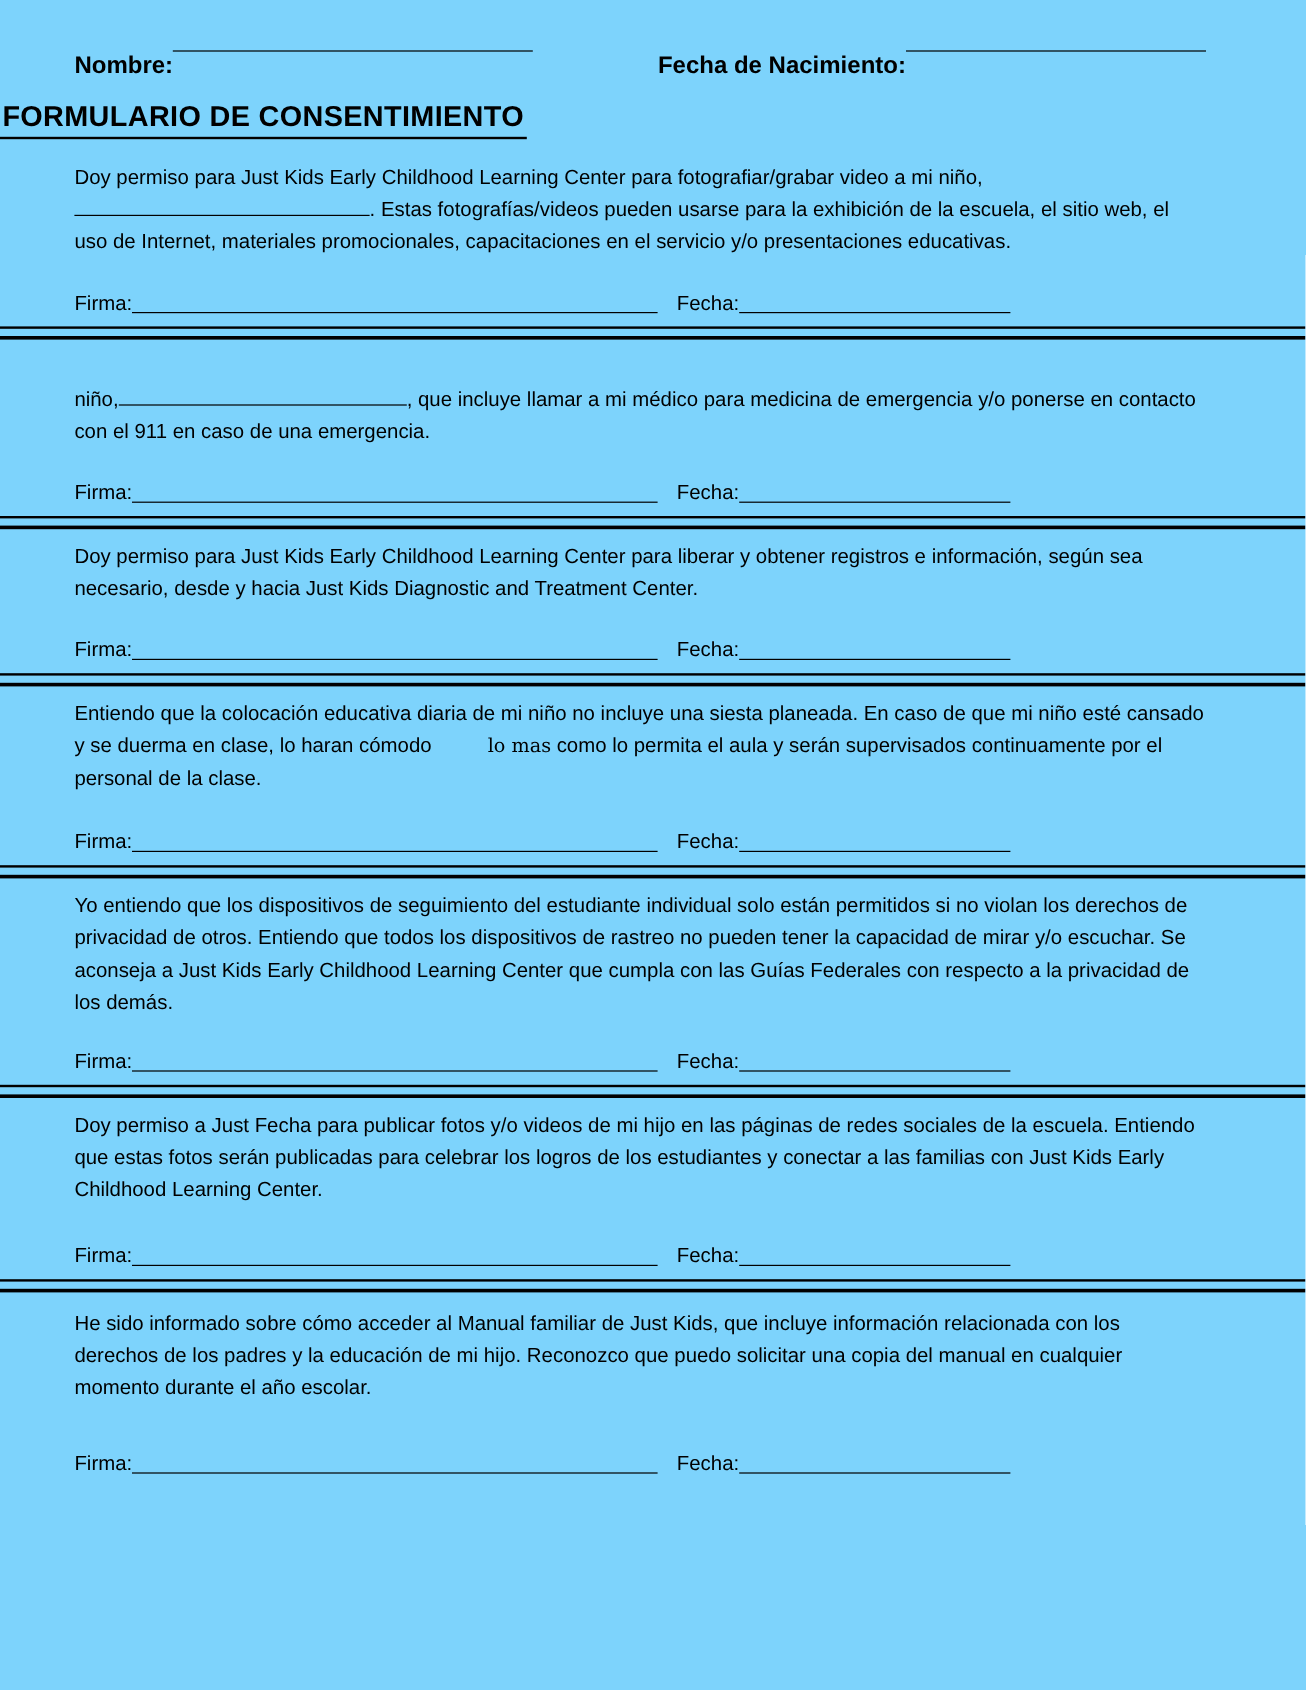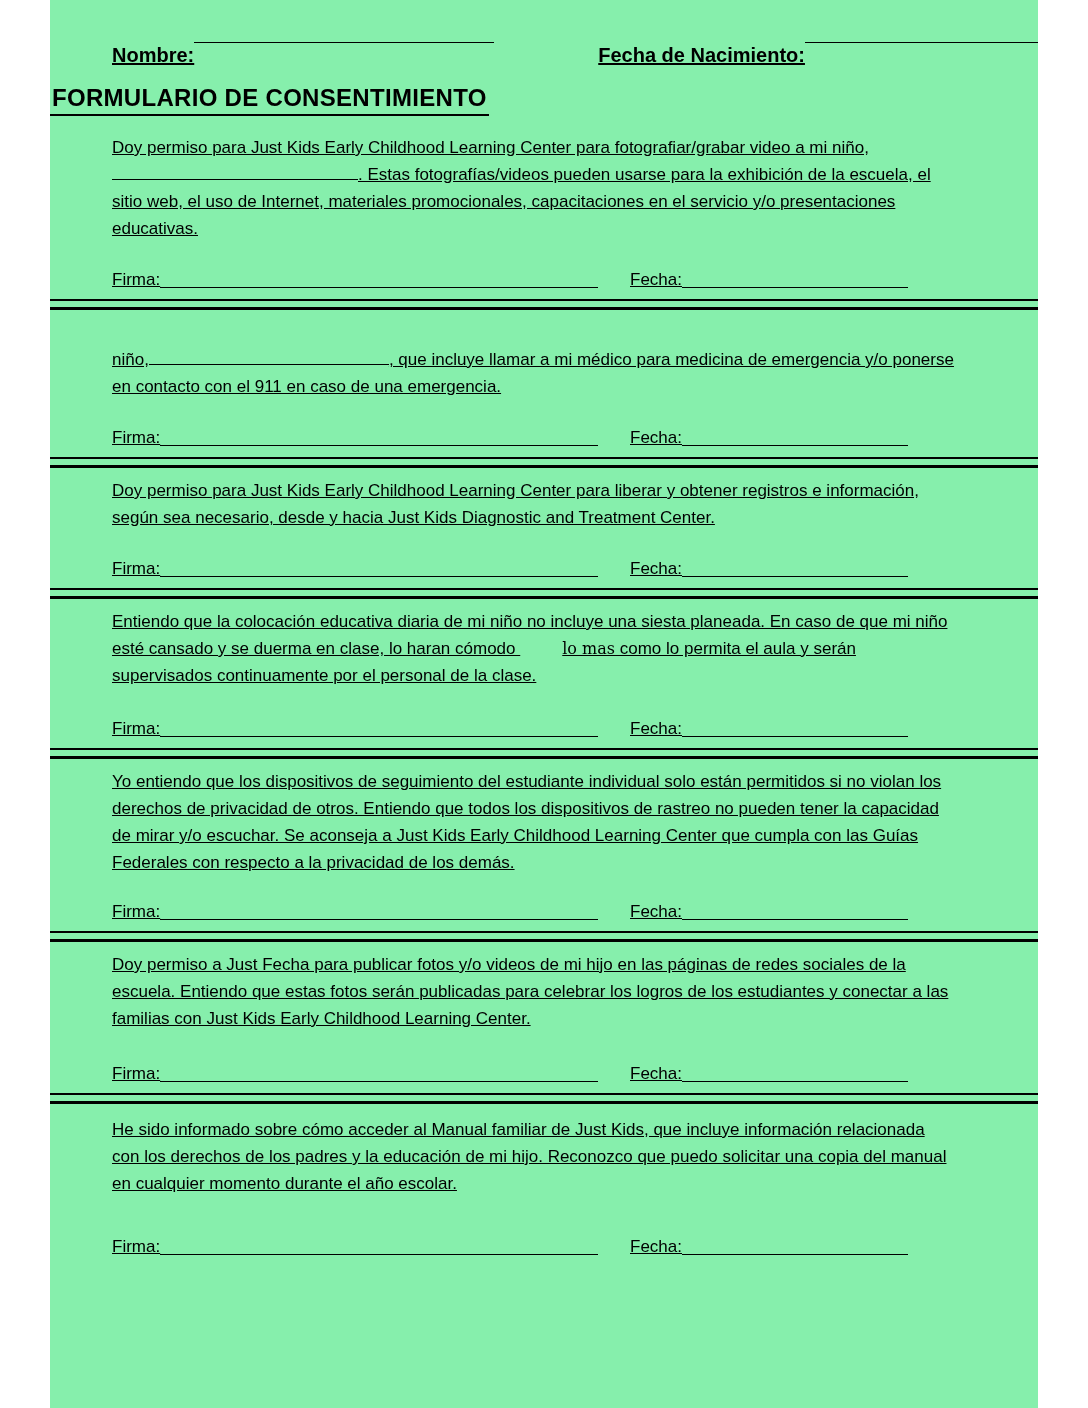--- a/index.html
+++ b/index.html
@@ -1,28 +1,27 @@
 <!DOCTYPE html>
 <html><head>
 <meta charset="utf-8">
 <style>
   * { margin: 0; padding: 0; box-sizing: border-box; }
   html, body { background: #ffffff; }
   .page {
-    width: 988px;
+    width: 1088px;
     height: 1408px;
-    background: #86efac;
+    background: #7dd3fc;
     color: #000000;
     font-family: "Liberation Sans", sans-serif;
     font-size: 17px;
     line-height: 27px;
     overflow: hidden;
     margin: 0 auto;
     position: relative;
-    text-decoration: underline;
   }
   .inner { padding-left: 62px; padding-right: 84px; }
 
   
   .header-row {
     display: flex;
     padding-top: 42px;
     font-size: 20px;
     line-height: 27px;
     font-weight: bold;
@@ -61,21 +60,21 @@
   .serif-seg { font-family: "DejaVu Serif", "Liberation Serif", serif; font-size: 16px; margin-left: 42px; }
 
   
   .sig-row { display: flex; line-height: 27px; }
   .mt-24 { margin-top: 24px; }
   .mt-26 { margin-top: 26px; }
   .mt-22 { margin-top: 22px; }
   .mt-28 { margin-top: 28px; }
   .mt-36 { margin-top: 36px; }
   .sig-firma { display: flex; width: 486px; flex: 0 0 486px; justify-content: center; }
-  .sig-fecha { display: flex; width: 278px; flex: 0 0 278px; margin-left: 32px; }
+  .sig-fecha { display: flex; width: 278px; flex: 0 0 278px; margin-left: 16px; }
   .sig-label { white-space: pre; }
   .sig-line {
     flex: 1 1 auto;
     border-bottom: 1.8px solid #000;
     align-self: flex-end;
     margin-bottom: 5px;
     height: 0;
   }
 
   

